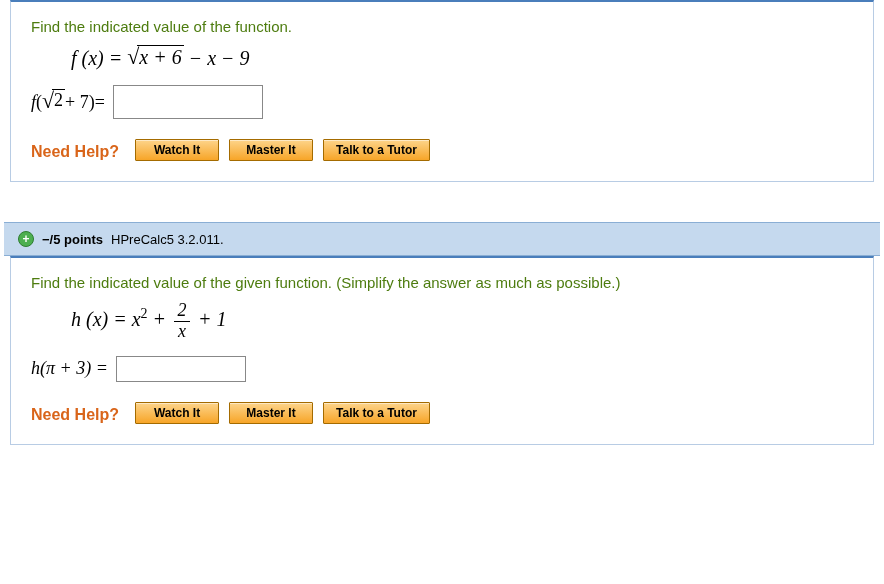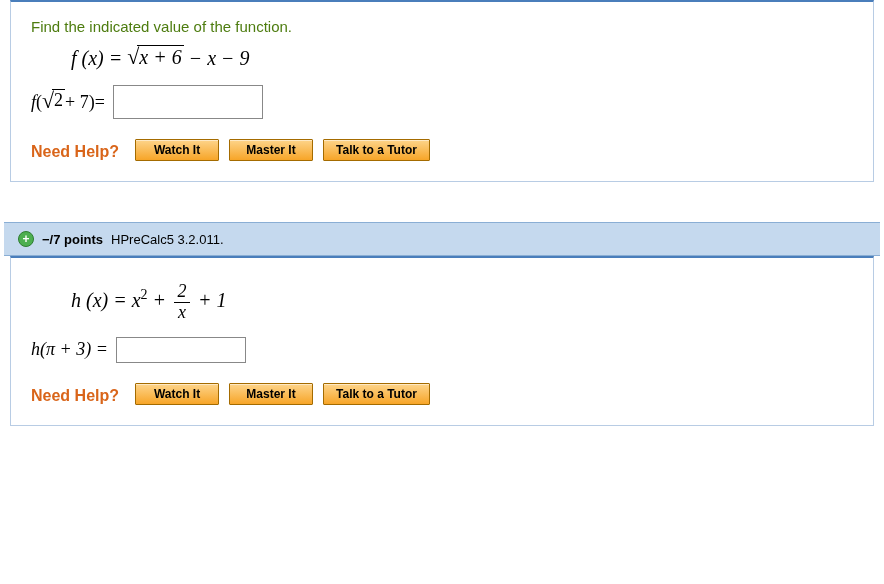--- a/index.html
+++ b/index.html
@@ -155,25 +155,26 @@
   <div class="help-row">
     <span class="need-help">Need Help?</span>
     <button class="help-btn">Watch It</button>
     <button class="help-btn">Master It</button>
     <button class="help-btn">Talk to a Tutor</button>
   </div>
 </div>
 
 <div class="question-header">
   <span class="plus-icon">+</span>
-  <span class="pts">−/7 points</span>
+  <span class="pts">−/5 points</span>
   <span class="qref">HPreCalc5 3.2.011.</span>
 </div>
 
 <div class="question-box q2">
+  <div class="prompt">Find the indicated value of the given function. (Simplify the answer as much as possible.)</div>
 
   <div class="math-area">
     <span>h (x) = x</span><span class="sup">2</span><span> + </span><span class="frac">
         <span class="num">2</span>
         <span class="den">x</span>
       </span><span> + 1</span>
   </div>
 
   <div class="answer-row">
     <span style="font-style: italic;">h(π + 3) =</span>

